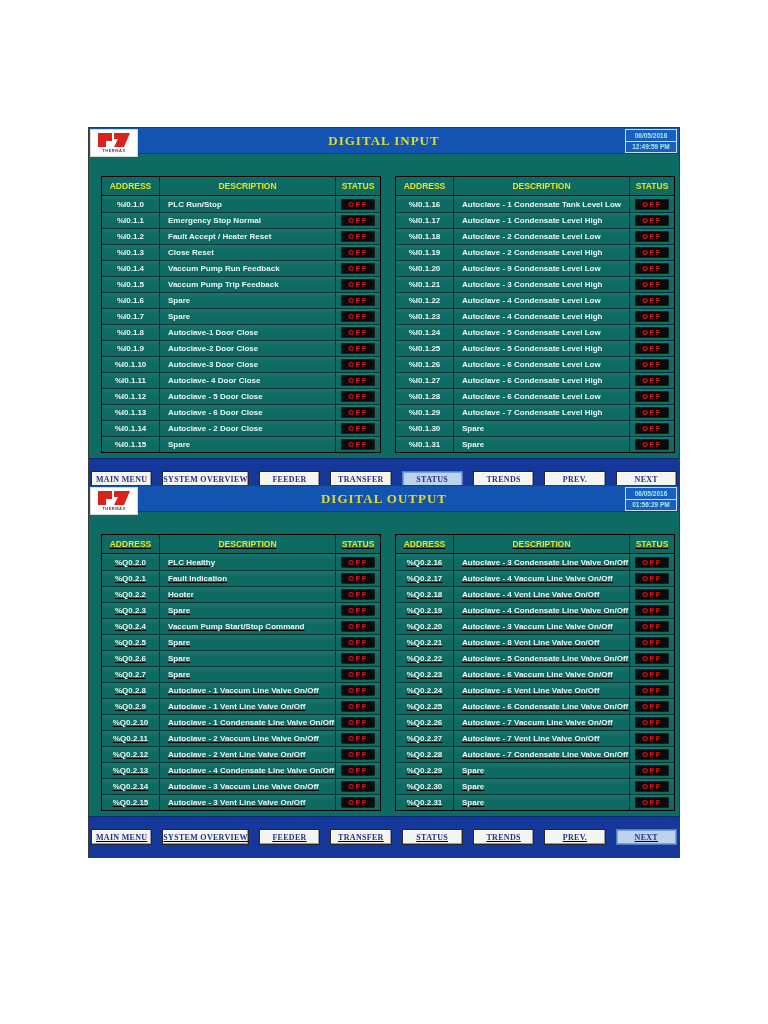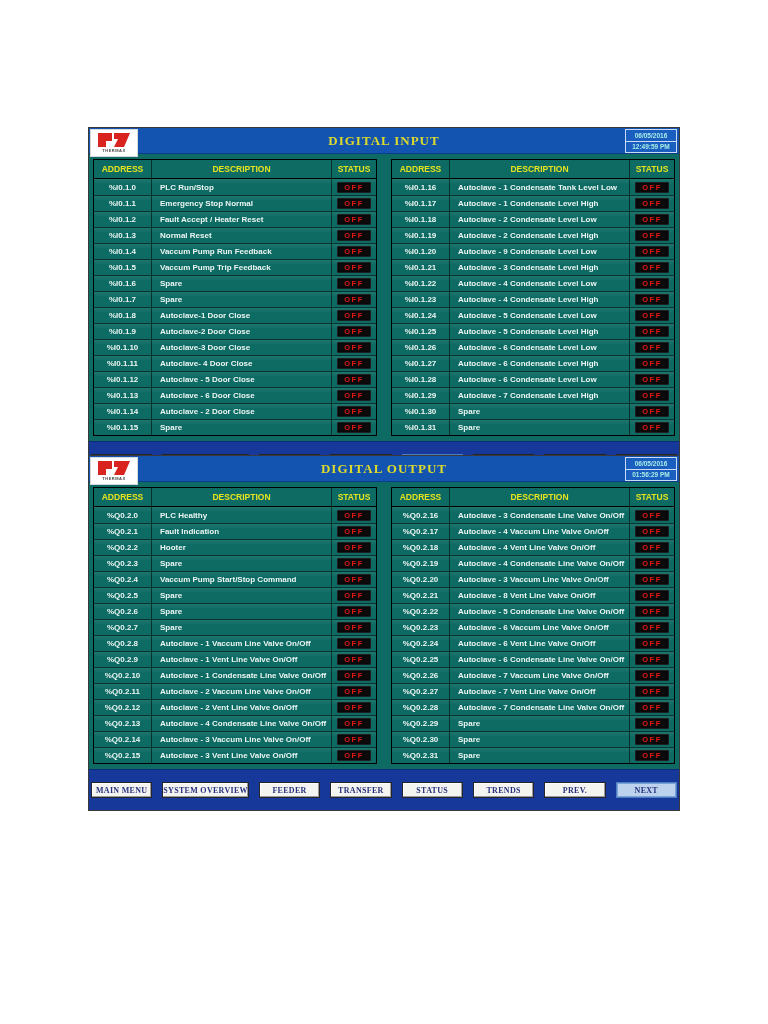--- a/index.html
+++ b/index.html
@@ -2,40 +2,40 @@
 <html><head>
 <meta charset="utf-8">
 <style>
   * { margin:0; padding:0; box-sizing:border-box; }
   html,body { background:#ffffff; }
   .page { position:relative; width:768px; height:1024px; background:#ffffff; overflow:hidden;
           font-family:"Liberation Sans","DejaVu Sans",sans-serif; }
 
   .panel { position:absolute; left:88px; width:592px; border:1px solid #3a3a3a; background:#0d6b63; }
   .panel-1 { top:127px; }
-  .panel-2 { top:455px; }
+  .panel-2 { top:485px;text-decoration:underline; }
 
   
   .hdr { position:relative; height:26px; background:#1254b0; border-bottom:1px solid #0a3c8c; }
   .logo-box { position:absolute; left:1px; top:1px; width:48px; height:28px; background:#ffffff;
               z-index:3; display:flex; flex-direction:column; align-items:center; justify-content:flex-start;
               border:1px solid #d8d8d8; }
   .logo-box svg { display:block; margin-top:2px; }
   .logo-text { font-size:4px; letter-spacing:.5px; color:#4a4a4a; font-weight:bold; line-height:5px; }
   .title { position:absolute; left:0; right:0; top:0; height:26px; line-height:26px; text-align:center;
            font-family:"Liberation Serif","DejaVu Serif",serif; font-weight:bold; font-size:13px;
            color:#ddda2b; letter-spacing:1px; }
   .datetime { position:absolute; right:2px; top:1px; width:52px; height:24px; border:1px solid #c9dcf4;
               display:flex; flex-direction:column; z-index:3; background:#1a5fc0; }
   .dt-cell { flex:1; display:flex; align-items:center; justify-content:center; font-size:6.5px; font-weight:bold;
              color:#a9ece6; }
   .dt-cell + .dt-cell { border-top:1px solid #c9dcf4; }
 
   
-  .body { display:flex; gap:14px; padding:5px 4px 5px 4px; background:#0d6b63; }
+  .body { display:flex; gap:14px; padding:22px 4px 5px 4px; background:#0d6b63;margin-left:8px; }
   .io-table { flex:1; border:1px solid #000; background:#0d6b63; }
   .t-head { display:flex; height:19px; border-bottom:1px solid #000; }
   .t-row  { display:flex; height:16px; border-top:1px solid rgba(0,0,0,.5); }
   .t-row:first-child { border-top:none;text-align:center; }
   .c-addr { width:58px; display:flex; align-items:center; justify-content:center;
             border-right:1px solid rgba(0,0,0,.55); font-size:8px; font-weight:bold; color:#edf6f4; }
   .c-desc { flex:1; display:flex; align-items:center; padding-left:8px;
             border-right:1px solid rgba(0,0,0,.55); font-size:8px; font-weight:bold; color:#edf6f4; }
   .c-status { width:44px; display:flex; align-items:center; justify-content:center; }
   .t-head .c-addr, .t-head .c-desc, .t-head .c-status
@@ -100,21 +100,21 @@
           <div class="t-row">
             <div class="c-addr">%I0.1.2</div>
             <div class="c-desc">Fault Accept / Heater Reset</div>
             <div class="c-status">
               <span class="off-badge">OFF</span>
             </div>
           </div>
 
           <div class="t-row">
             <div class="c-addr">%I0.1.3</div>
-            <div class="c-desc">Normal Reset</div>
+            <div class="c-desc">Close Reset</div>
             <div class="c-status">
               <span class="off-badge">OFF</span>
             </div>
           </div>
 
           <div class="t-row">
             <div class="c-addr">%I0.1.4</div>
             <div class="c-desc">Vaccum Pump Run Feedback</div>
             <div class="c-status">
               <span class="off-badge">OFF</span>

